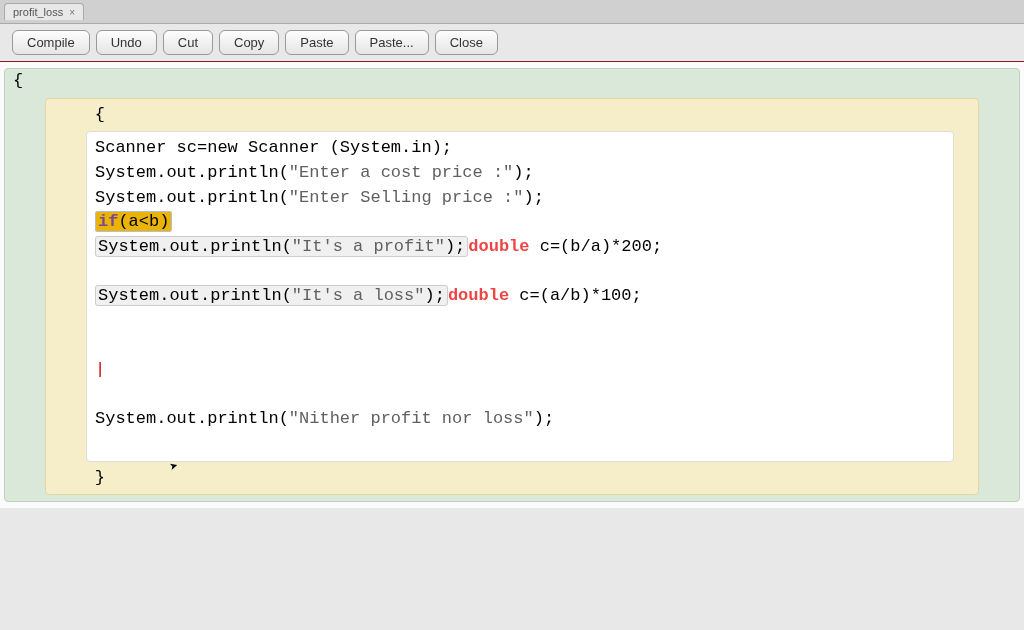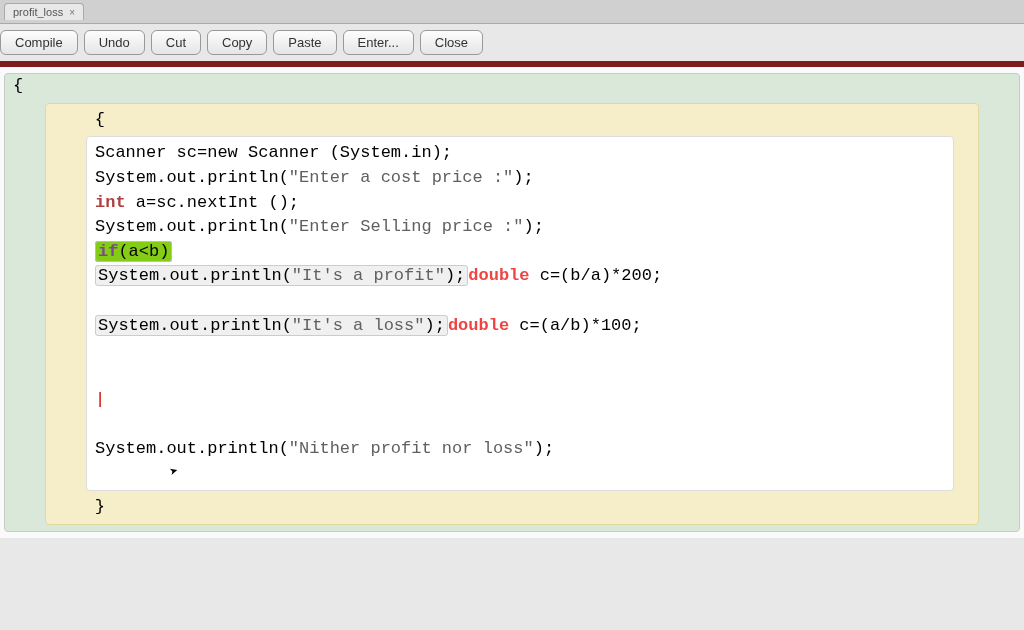--- a/index.html
+++ b/index.html
@@ -31,23 +31,23 @@
     color: #555;
   }
   .tab-close {
     font-size: 10px;
     color: #777;
     cursor: pointer;
   }
   .toolbar {
     display: flex;
     gap: 6px;
-    padding: 6px 0;
+    padding: 6px 12px;
     background: #e8e8e8;
-    border-bottom: 6px solid #7f1d1d;
+    border-bottom: 1px solid #7f1d1d;
   }
   .btn {
     background: linear-gradient(#fdfdfd, #e5e5e5);
     border: 1px solid #999;
     border-radius: 6px;
     padding: 4px 14px;
     font-size: 13px;
     color: #333;
     cursor: pointer;
   }
@@ -83,21 +83,21 @@
     padding: 4px 0;
   }
   .block-white {
     background: #ffffff;
     border: 1px solid #ddd;
     margin: 4px 24px 4px 40px;
     border-radius: 4px;
     padding: 4px 0;
   }
   .hl-condition {
-    background: #84cc16;
+    background: #eab308;
     border: 1px solid #b0c0d8;
     border-radius: 3px;
     padding: 0 2px;
   }
   .hl-print {
     background: #f0f0f0;
     border: 1px solid #ccc;
     border-radius: 3px;
     padding: 0 2px;
   }
@@ -122,36 +122,35 @@
     <span class="tab-close">×</span>
   </div>
 </div>
 
 <div class="toolbar">
   <button class="btn">Compile</button>
   <button class="btn">Undo</button>
   <button class="btn">Cut</button>
   <button class="btn">Copy</button>
   <button class="btn">Paste</button>
-  <button class="btn">Enter...</button>
+  <button class="btn">Paste...</button>
   <button class="btn">Close</button>
 </div>
 
 <div class="code-area">
 
   <div class="block-outer">
     <div class="line">{</div>
 
     <div class="block-yellow">
       <div class="line">    {</div>
 
       <div class="block-white">
         <div class="line">Scanner sc=new Scanner (System.in);</div>
         <div class="line"><span>System.out.println(</span><span class="str">"Enter a cost price :"</span><span>);</span></div>
-        <div class="line"><span class="kw-int">int</span><span> a=sc.nextInt ();</span></div>
         <div class="line"><span>System.out.println(</span><span class="str">"Enter Selling price :"</span><span>);</span></div>
         <div class="line"><span class="hl-condition"><span class="kw-if">if</span><span>(a&lt;b)</span></span></div>
         <div class="line"><span class="hl-print"><span>System.out.println(</span><span class="str">"It's a profit"</span><span>);</span></span><span class="kw-double">double</span><span> c=(b/a)*200;</span></div>
         <div class="line">&nbsp;</div>
         <div class="line"><span class="hl-print"><span>System.out.println(</span><span class="str">"It's a loss"</span><span>);</span></span><span class="kw-double">double</span><span> c=(a/b)*100;</span></div>
         <div class="line">&nbsp;</div>
         <div class="line">&nbsp;</div>
         <div class="line caret-line">|</div>
         <div class="line">&nbsp;</div>
         <div class="line"><span>System.out.println(</span><span class="str">"Nither profit nor loss"</span><span>);</span></div>

